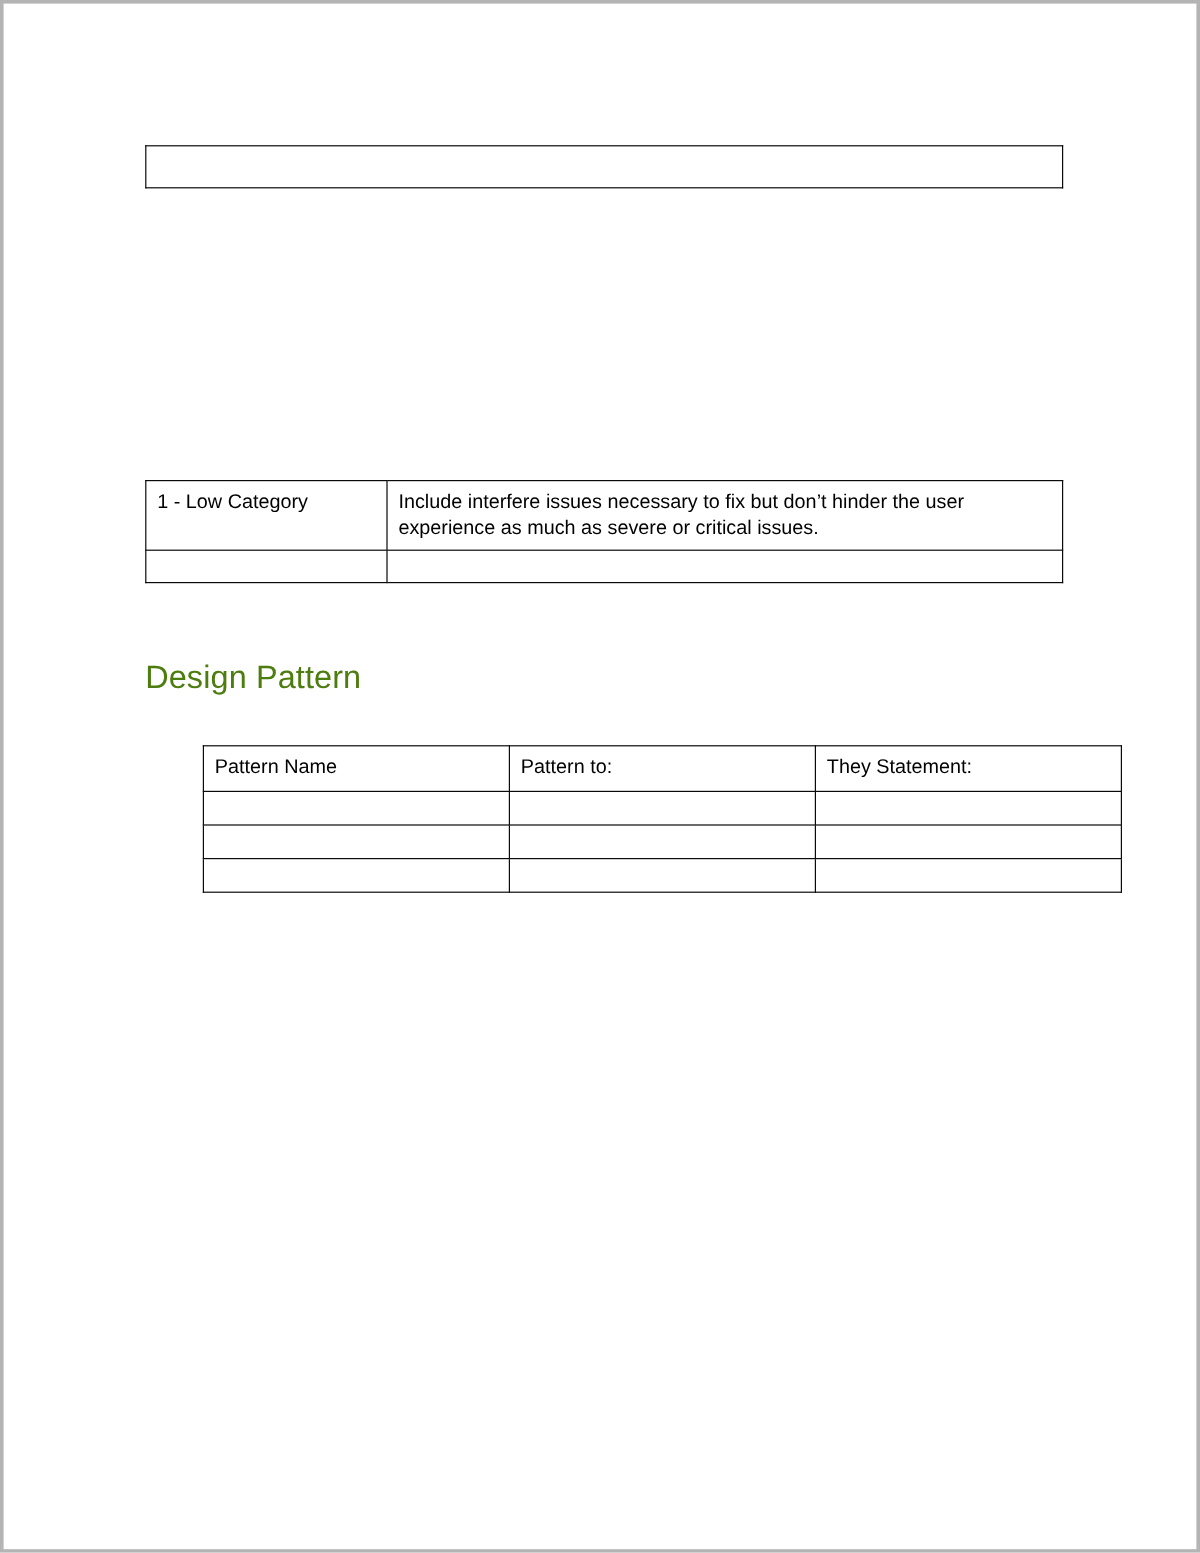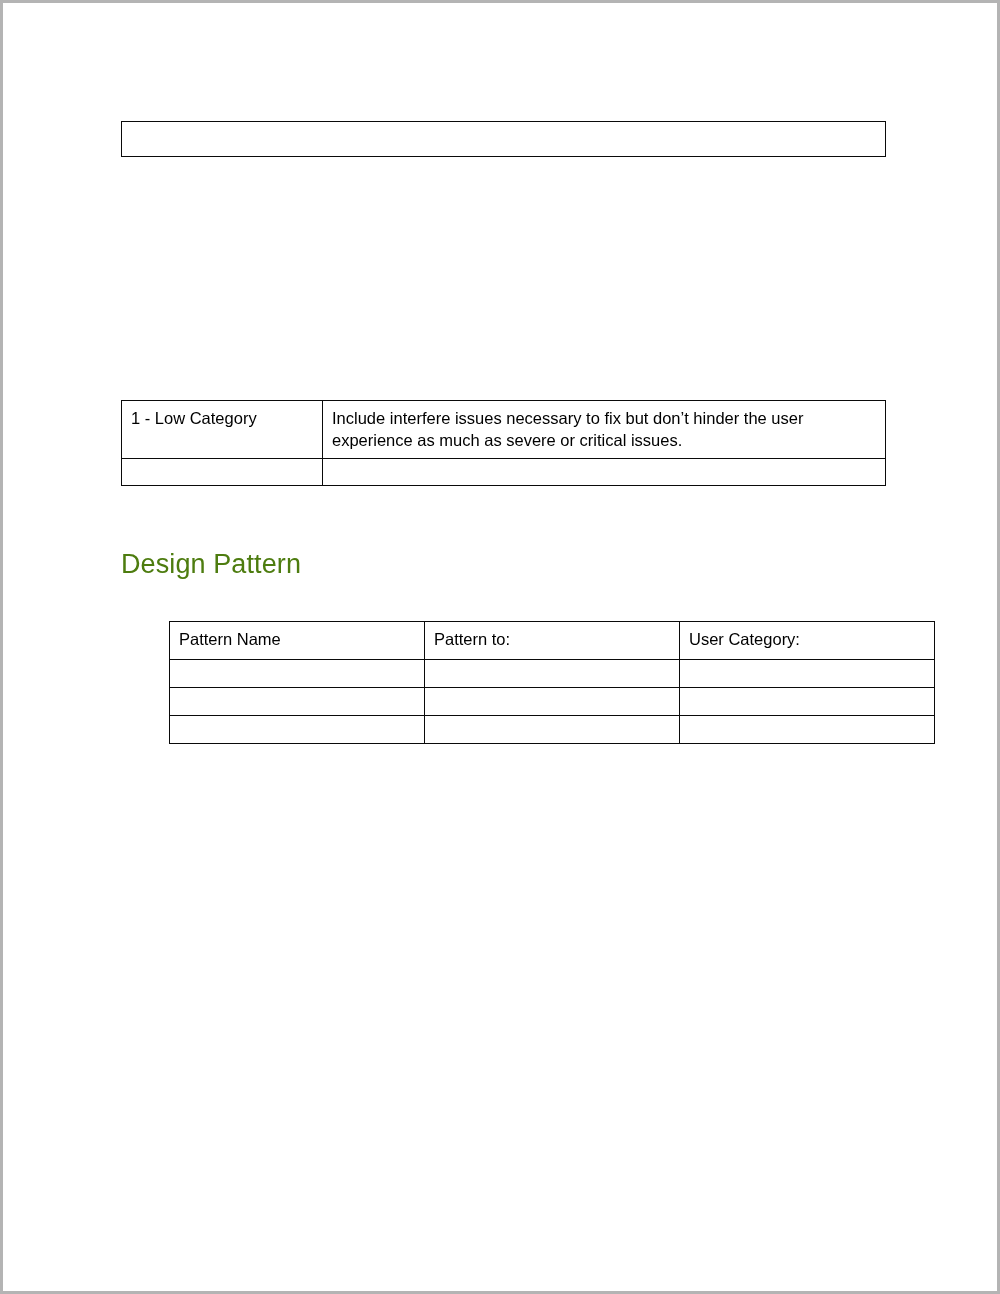--- a/index.html
+++ b/index.html
@@ -143,21 +143,21 @@
     <table class="tbl" id="design-pattern-table">
       <colgroup>
         <col class="c-name">
         <col class="c-react">
         <col class="c-state">
       </colgroup>
       <thead>
         <tr>
           <td>Pattern Name</td>
           <td>Pattern to:</td>
-          <td>User Category:</td>
+          <td>They Statement:</td>
         </tr>
       </thead>
       <tbody>
         <tr>
           <td class="empty"></td>
           <td class="empty"></td>
           <td class="empty"></td>
         </tr>
         <tr>
           <td class="empty"></td>

